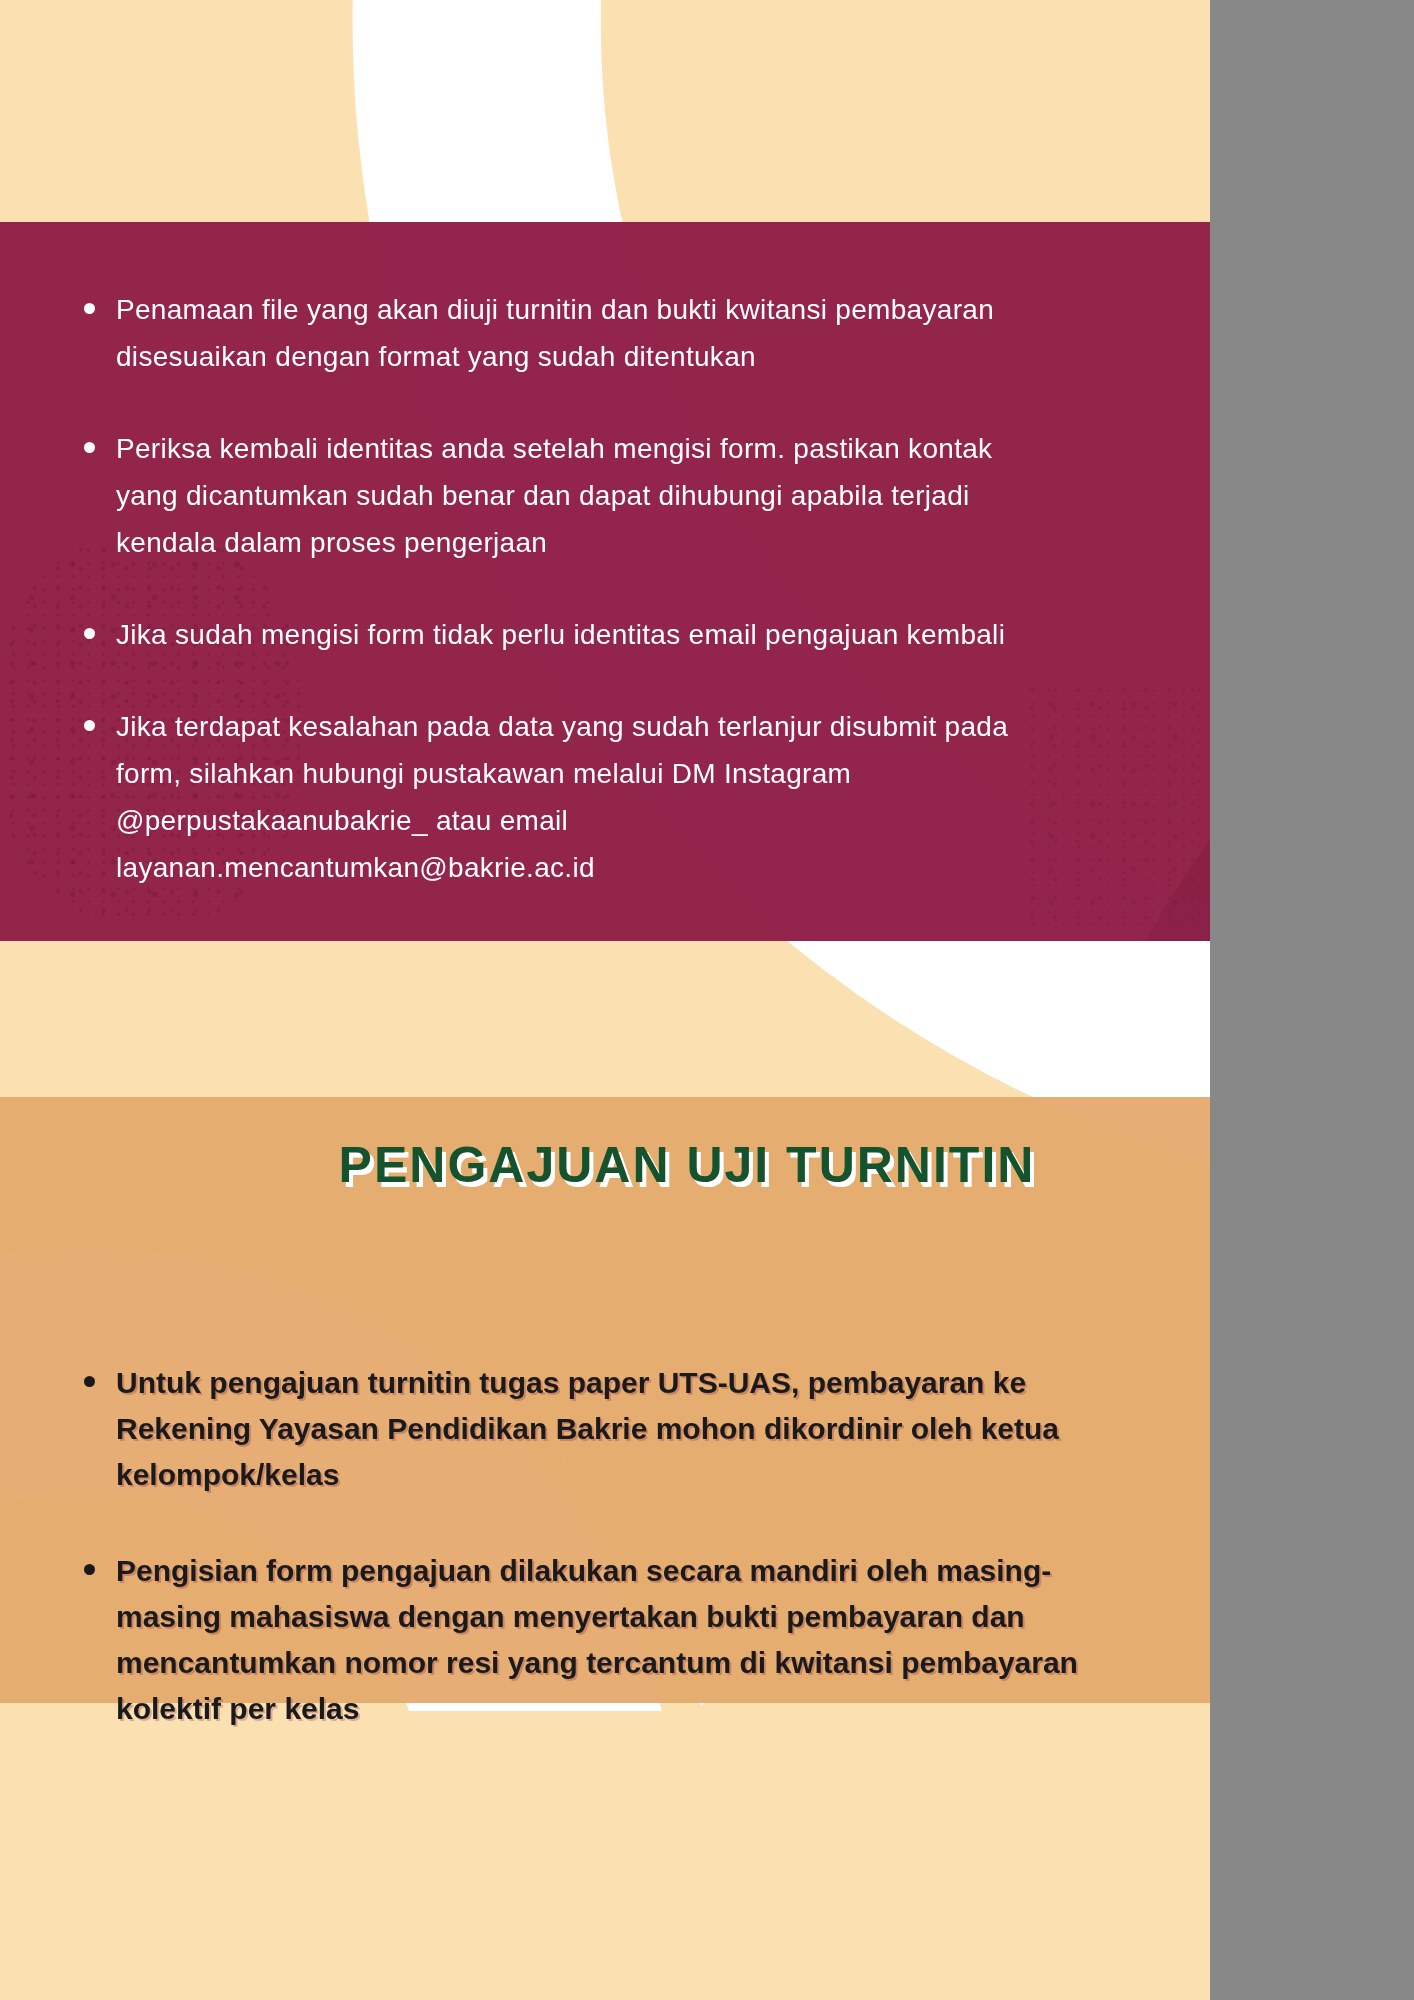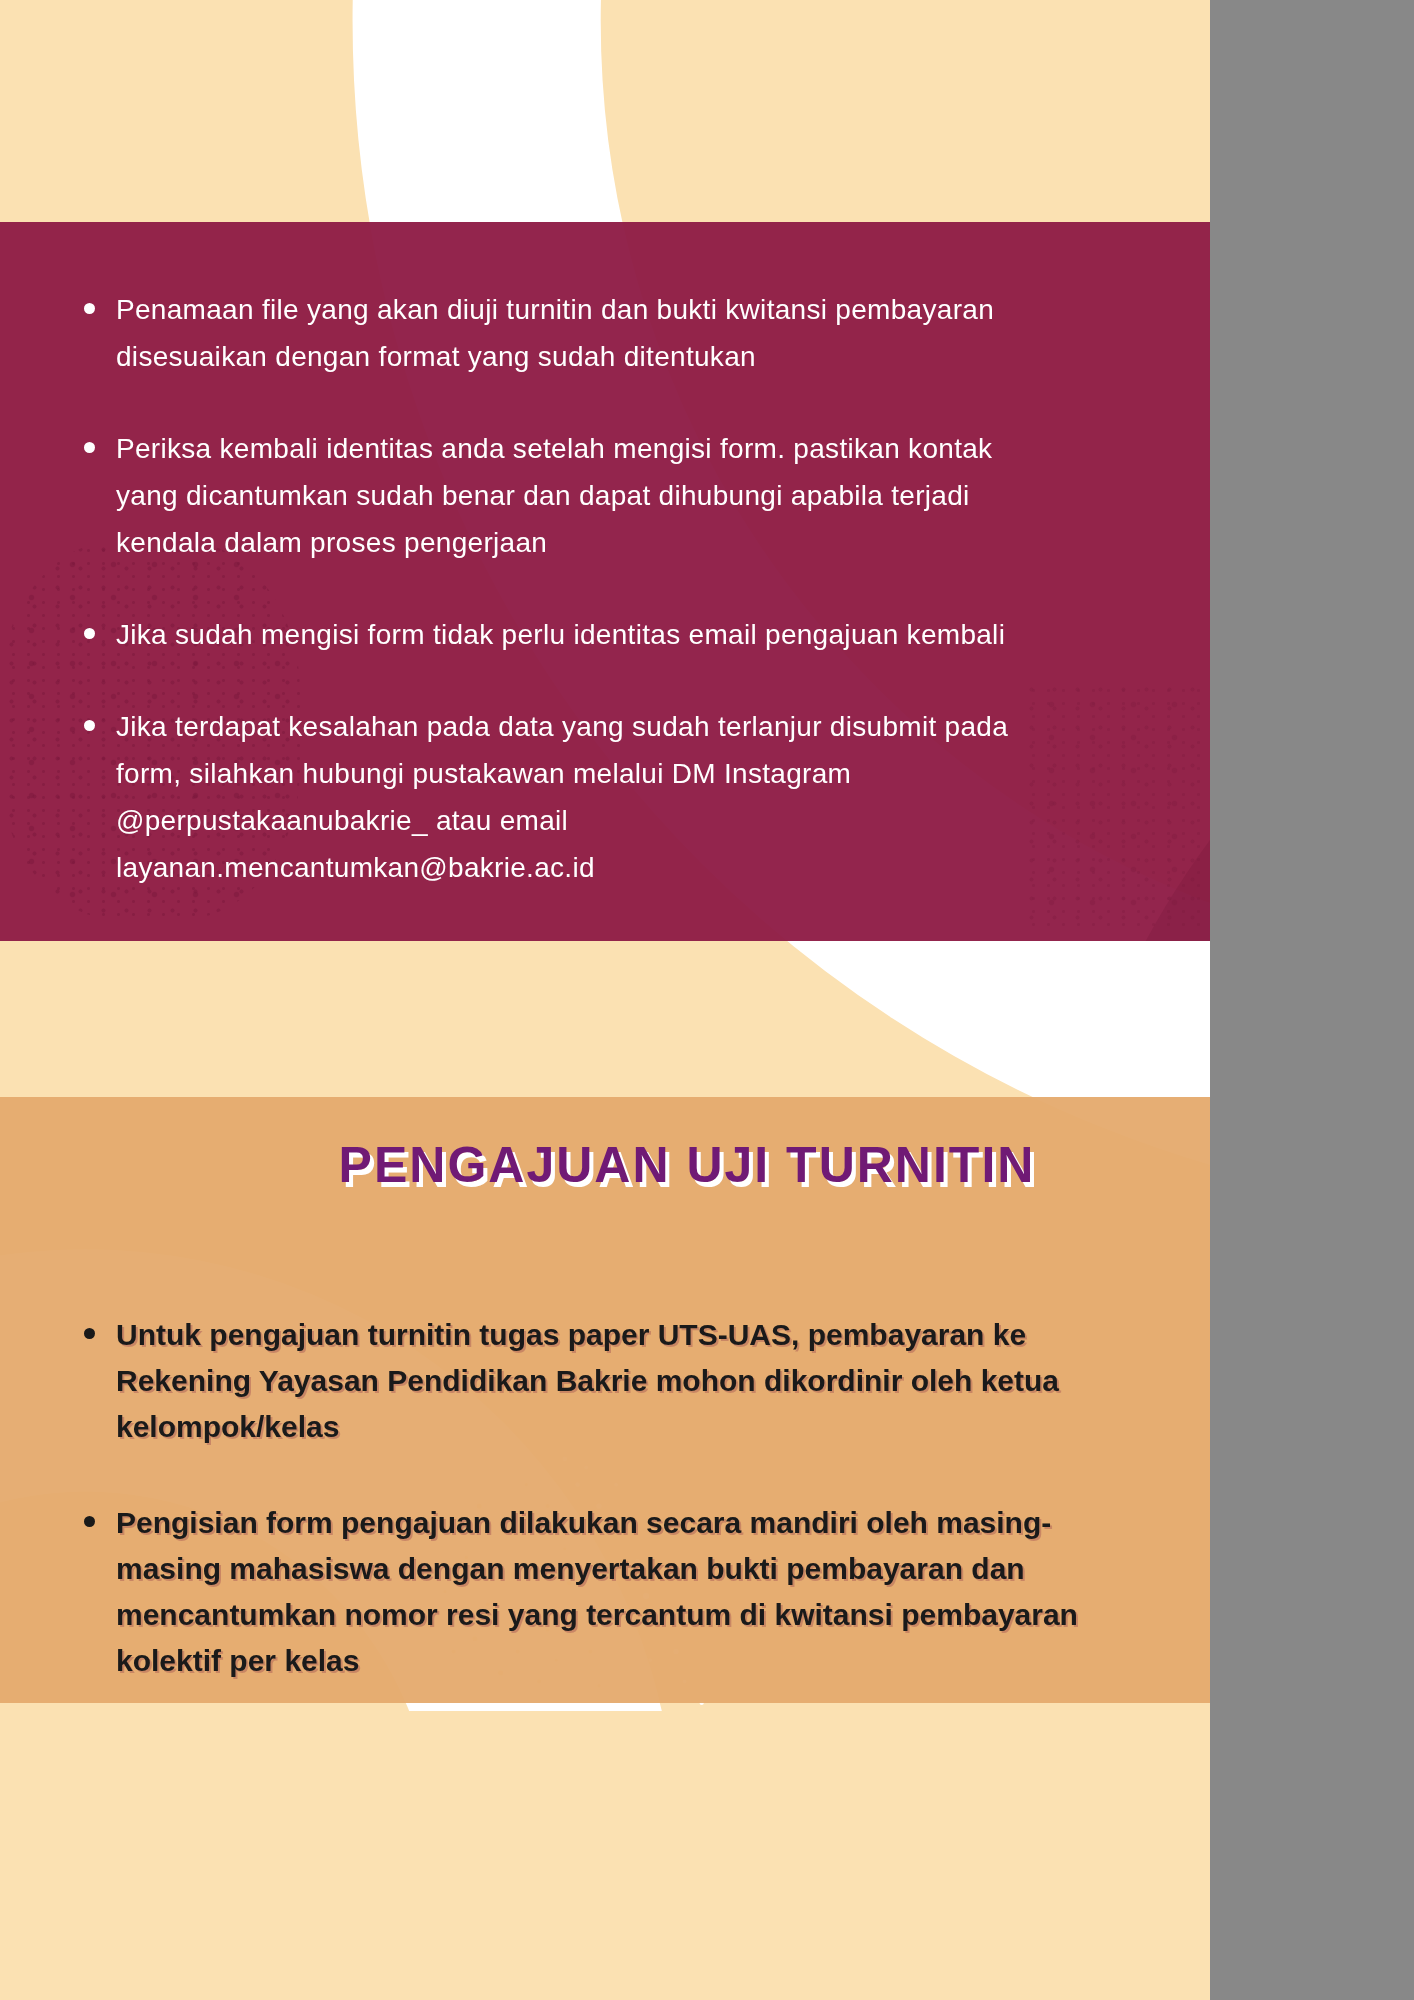--- a/index.html
+++ b/index.html
@@ -40,26 +40,26 @@
   .notes-list li { display:flex; margin:0 0 45px 0; }
   .bullet-dot {
     flex:0 0 auto; width:11px; height:11px; border-radius:50%;
     background:currentColor; margin:17px 21px 0 0;
   }
   .li-text { white-space:pre-line; }
 
   .title-block {
     top:1142px; left:27px; width:1320px; text-align:center;
     font-weight:bold; font-size:50px; line-height:47px; letter-spacing:2px;
-    color:#701a75; text-shadow:4px 5px 0 #FFFFFF;
+    color:#14532d; text-shadow:4px 5px 0 #FFFFFF;
   }
   .title-block div { white-space:nowrap; }
 
   .turnitin-list {
-    top:1312px; left:84px; width:1290px;
+    top:1360px; left:84px; width:1290px;
     color:#1A1A1A; font-weight:bold; font-size:30px; line-height:46px;
     list-style:none; margin:0; padding:0;
   }
   .turnitin-list li { display:flex; margin:0 0 50px 0; }
   .turnitin-list .li-text { text-shadow:2px 2px 0 rgba(124,31,66,.28); }
   .turnitin-list .bullet-dot { margin-top:16px; }
 </style>
 </head>
 <body>
 

